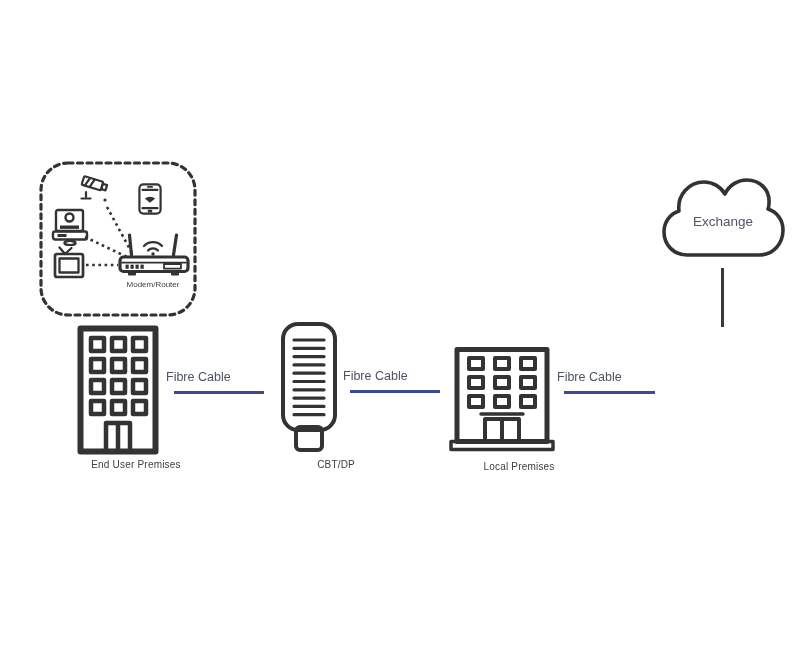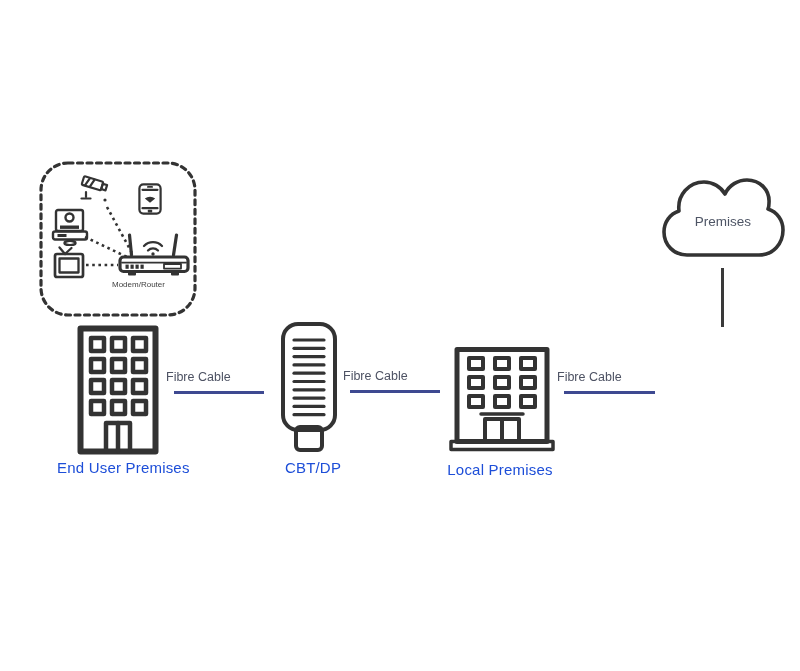--- a/index.html
+++ b/index.html
@@ -5,29 +5,29 @@
   html,body{margin:0;padding:0;background:#ffffff;}
   #canvas{
     position:relative;width:800px;height:671px;background:#ffffff;overflow:hidden;
     font-family:"Liberation Sans", sans-serif;
   }
   .abs{position:absolute;}
   svg{display:block;}
   .icon-stroke{stroke:#333333;fill:none;stroke-linecap:round;stroke-linejoin:round;}
   .icon-fill{fill:#333333;stroke:none;}
   .node-label{
-    position:absolute;text-align:center;color:#1d4ed8;font-size:15px;
-    letter-spacing:.2px;white-space:nowrap;
+    position:absolute;text-align:center;color:#404040;font-size:10px;
+    letter-spacing:.2px;white-space:nowrap;margin-left:19px;
   }
   .link-label{
     position:absolute;color:#4d5263;font-size:12.5px;white-space:nowrap;
   }
   .fibre-line{position:absolute;height:3px;background:#3e4991;}
   .modem-label{
-    position:absolute;color:#3f3f3f;font-size:8px;white-space:nowrap;
+    position:absolute;text-align:center;color:#3f3f3f;font-size:8px;white-space:nowrap;
   }
   .internet-label{
     position:absolute;text-align:center;color:#4e5565;font-size:13.5px;white-space:nowrap;
   }
   .drop-line{position:absolute;width:3px;background:#3a3a3a;}
 </style>
 </head>
 <body>
 
 <div id="canvas">
@@ -144,21 +144,21 @@
       <line x1="14" y1="35.6" x2="44" y2="35.6"></line>
       <line x1="14" y1="43.9" x2="44" y2="43.9"></line>
       <line x1="14" y1="52.2" x2="44" y2="52.2"></line>
       <line x1="14" y1="60.5" x2="44" y2="60.5"></line>
       <line x1="14" y1="68.8" x2="44" y2="68.8"></line>
       <line x1="14" y1="77.1" x2="44" y2="77.1"></line>
       <line x1="14" y1="85.4" x2="44" y2="85.4"></line>
       <line x1="14" y1="93.7" x2="44" y2="93.7"></line>
     </g>
   </svg>
-  <div class="node-label" style="left:273px;top:459px;width:80px;">CBT/DP</div>
+  <div class="node-label" style="left:256px;top:459px;width:80px;text-align:right;">CBT/DP</div>
 
   <div class="link-label" style="left:343px;top:369px;width:100px;">Fibre Cable</div>
   <div class="fibre-line" style="left:350px;top:390px;width:90px;"></div>
 
   <svg class="abs" style="left:447px;top:345px;" width="110" height="110" viewBox="0 0 110 110">
     <rect x="10" y="4.5" width="90" height="92" class="icon-stroke" stroke-width="5" stroke-linejoin="miter"></rect>
     <g class="icon-stroke" stroke-width="4" stroke-linejoin="miter">
       <rect x="22" y="13" width="14" height="11"></rect>
         <rect x="48" y="13" width="14" height="11"></rect>
         <rect x="74" y="13" width="14" height="11"></rect>
@@ -179,16 +179,16 @@
   <div class="node-label" style="left:445px;top:461px;width:110px;">Local Premises</div>
 
   <div class="link-label" style="left:557px;top:370px;width:100px;">Fibre Cable</div>
   <div class="fibre-line" style="left:564px;top:391px;width:91px;"></div>
 
   <svg class="abs" style="left:657px;top:168px;" width="132" height="98" viewBox="0 0 132 98">
     <path class="icon-stroke" stroke-width="3.6" d="M102,87 L30,87 C17,87 7,77 7,64 C7,54 13,46 22,43 C20,27 32,14 47,14
          C56,14 64,19 68,26 C72,17 81,12 90,12 C103,12 113,22 112,35
          C112,37 112,39 111,41 C120,44 126,52 126,62 C126,76 116,87 102,87 Z"></path>
   </svg>
-  <div class="internet-label" style="left:657px;top:214px;width:132px;">Premises</div>
+  <div class="internet-label" style="left:657px;top:214px;width:132px;">Exchange</div>
   <div class="drop-line" style="left:721px;top:268px;height:59px;"></div>
 
 </div>
 
 </body></html>

